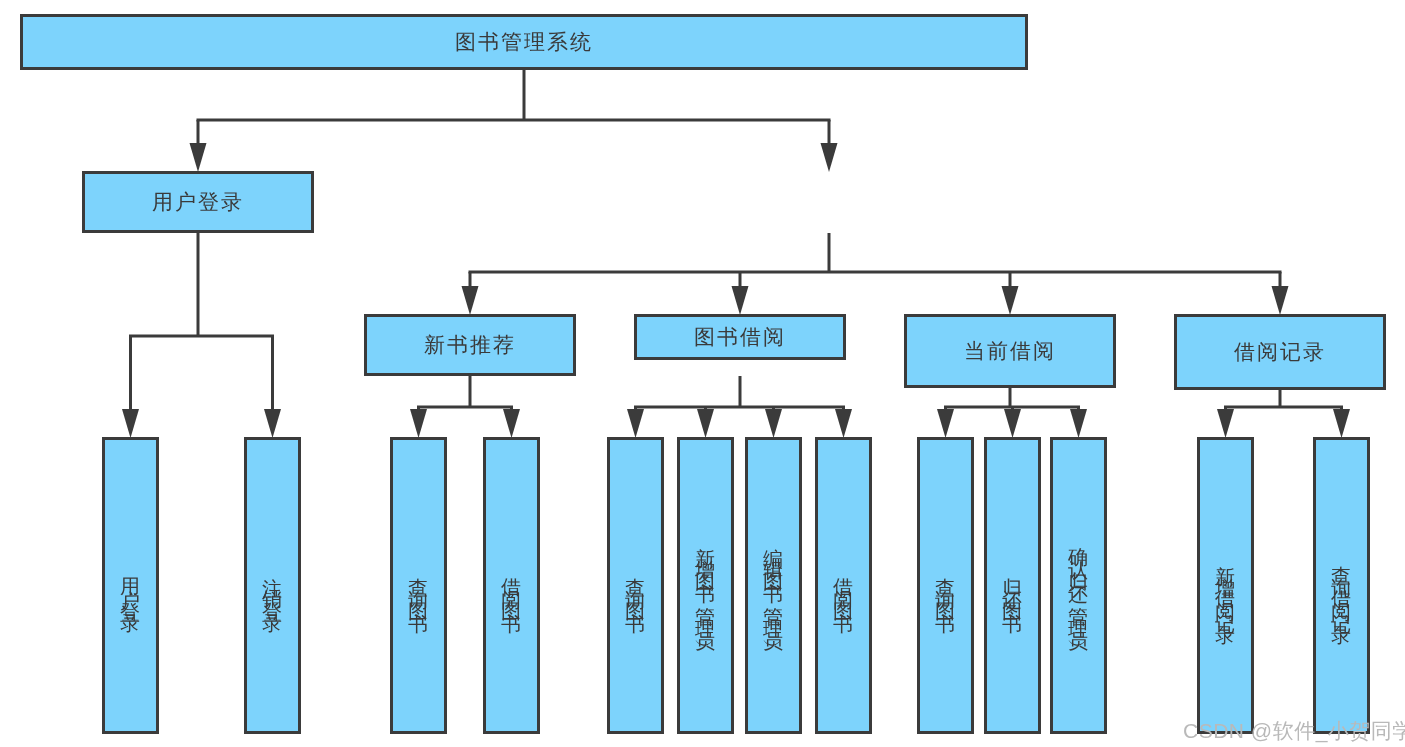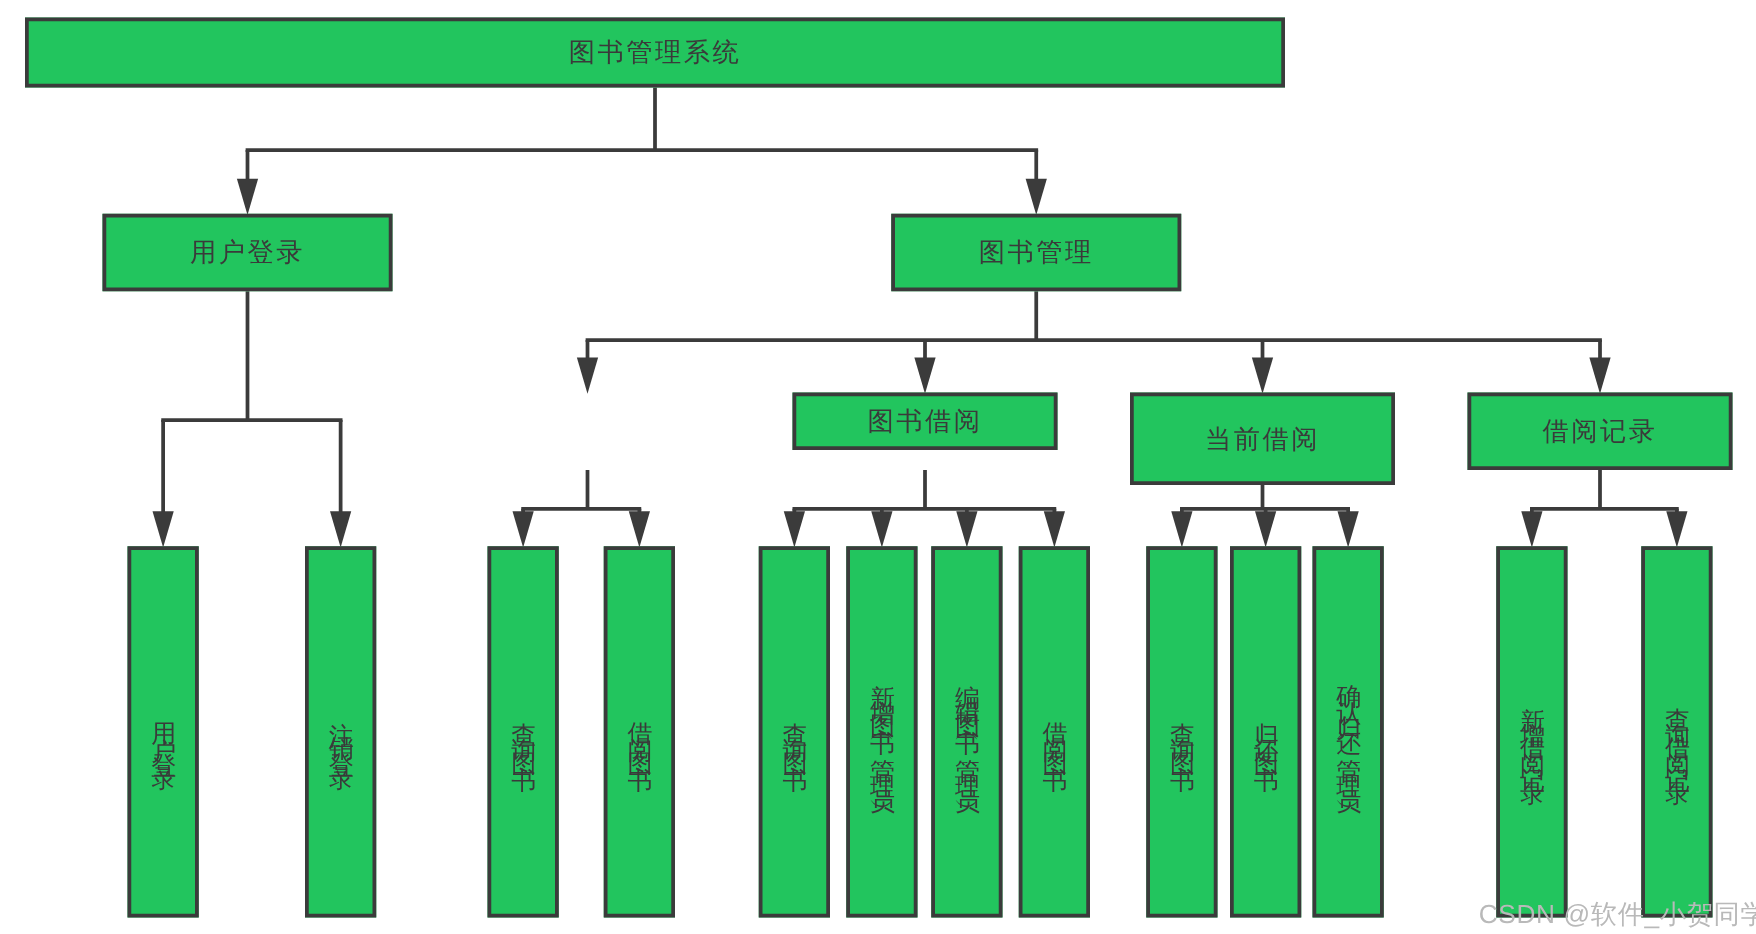--- a/index.html
+++ b/index.html
@@ -13,21 +13,21 @@
   }
   svg.connectors {
     position: absolute;
     left: 0; top: 0;
     width: 1405px; height: 747px;
     z-index: 1;
   }
   .node {
     position: absolute;
     box-sizing: border-box;
-    background: #22c55e;
+    background: #7dd3fc;
     border: 3px solid var(--line, #3b3b3b);
     color: var(--text, #3a3a3a);
     display: flex;
     align-items: center;
     justify-content: center;
     z-index: 2;
   }
   .node-h {
     font-size: 21px;
     letter-spacing: 2px;
@@ -106,25 +106,25 @@
       <line x1="1224" y1="407" x2="1343" y2="407" stroke="#3b3b3b" stroke-width="3"></line>
       <line x1="1225.5" y1="407" x2="1225.5" y2="411" stroke="#3b3b3b" stroke-width="3"></line>
       <polygon points="1217,409 1234,409 1225.5,438" fill="#3b3b3b"></polygon>
       <line x1="1341.5" y1="407" x2="1341.5" y2="411" stroke="#3b3b3b" stroke-width="3"></line>
       <polygon points="1333,409 1350,409 1341.5,438" fill="#3b3b3b"></polygon>
     </svg>
 
   <div class="node node-h" style="left:20px; top:14px; width:1008px; height:56px;">图书管理系统</div>
 
   <div class="node node-h" style="left:82px; top:171px; width:232px; height:62px;">用户登录</div>
-  <div class="node node-h" style="left:713px; top:171px; width:232px; height:62px;">图书管理</div>
 
+  <div class="node node-h" style="left:364px; top:314px; width:212px; height:62px;">新书推荐</div>
   <div class="node node-h" style="left:634px; top:314px; width:212px; height:46px;">图书借阅</div>
   <div class="node node-h" style="left:904px; top:314px; width:212px; height:74px;">当前借阅</div>
-  <div class="node node-h" style="left:1174px; top:314px; width:212px; height:62px;">借阅记录</div>
+  <div class="node node-h" style="left:1174px; top:314px; width:212px; height:76px;">借阅记录</div>
 
   <div class="node node-v" style="left:102px; top:437px; width:57px; height:297px;">用户登录</div>
   <div class="node node-v" style="left:244px; top:437px; width:57px; height:297px;">注销登录</div>
 
   <div class="node node-v" style="left:390px; top:437px; width:57px; height:297px;">查询图书</div>
   <div class="node node-v" style="left:483px; top:437px; width:57px; height:297px;">借阅图书</div>
 
   <div class="node node-v" style="left:607px; top:437px; width:57px; height:297px;">查询图书</div>
   <div class="node node-v" style="left:677px; top:437px; width:57px; height:297px;">新增图书（管理员）</div>
   <div class="node node-v" style="left:745px; top:437px; width:57px; height:297px;">编辑图书（管理员）</div>

